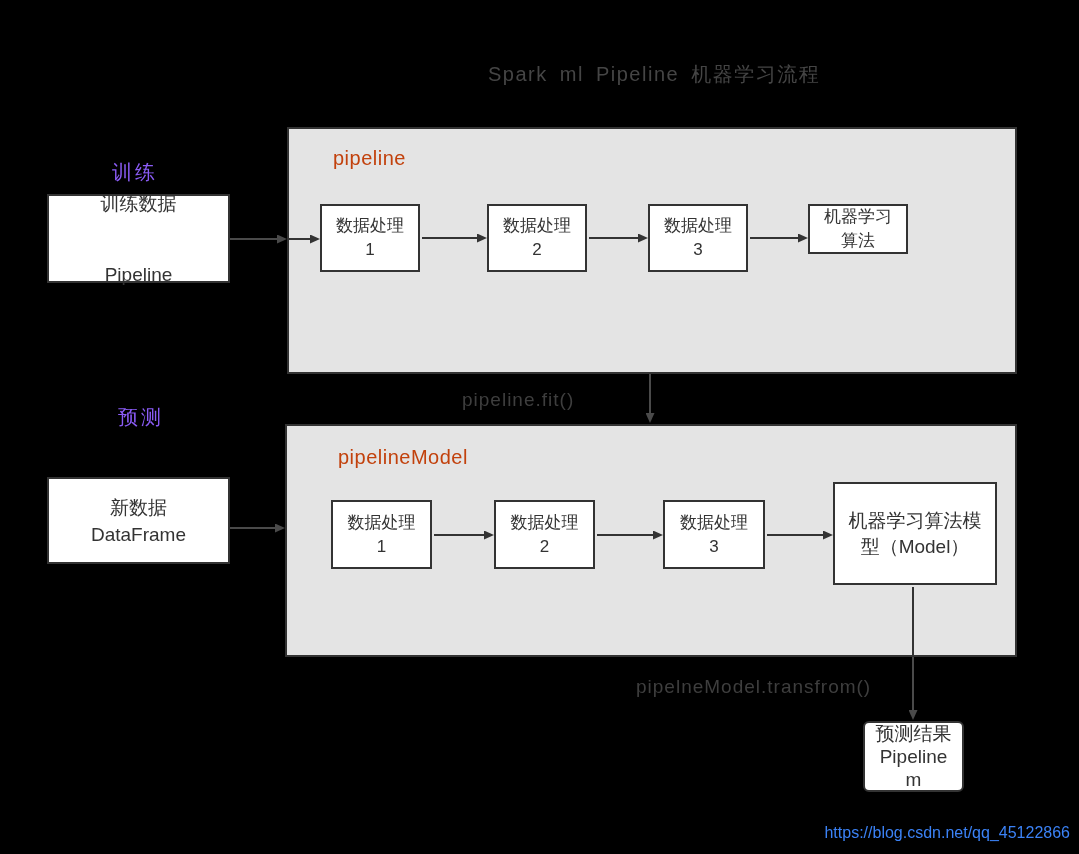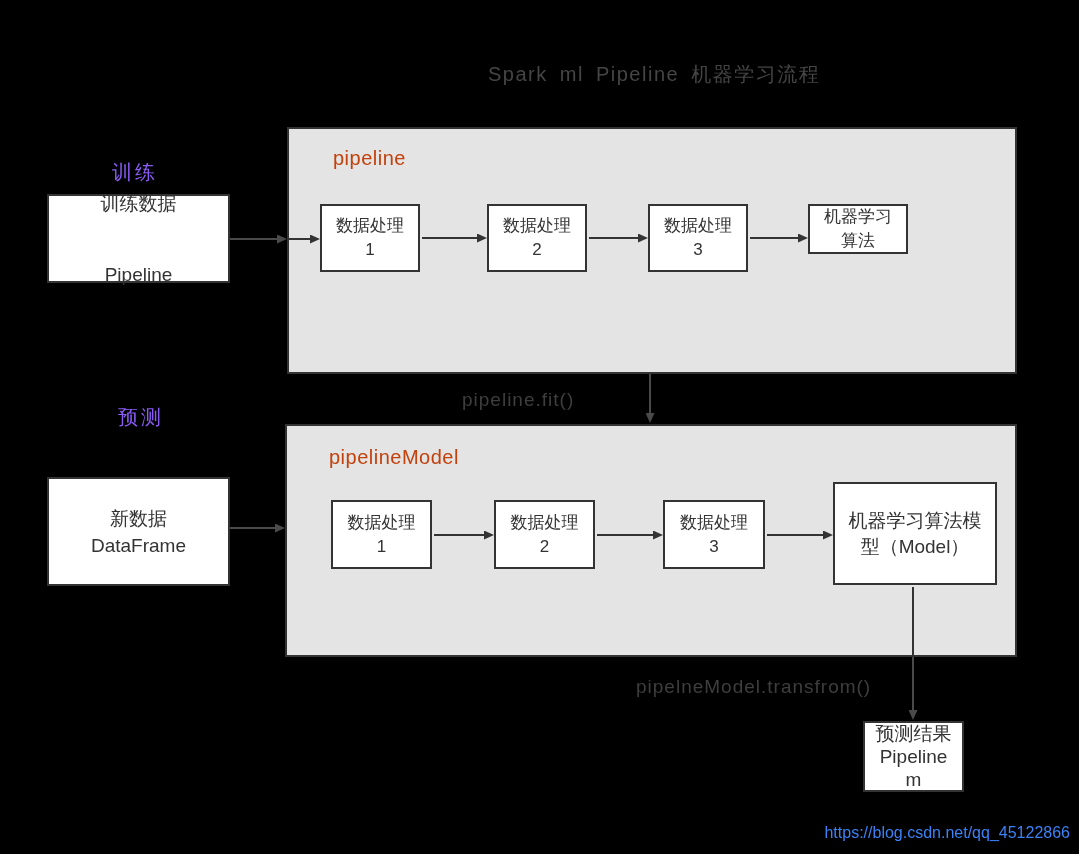--- a/index.html
+++ b/index.html
@@ -56,21 +56,21 @@
     flex-direction: column;
     align-items: center;
     justify-content: center;
     color: #333;
     text-align: center;
     z-index: 4;
   }
   .box.io { font-size: 19px; line-height: 27px; }
   .box.stage { font-size: 17px; line-height: 24px; }
   .box.model { font-size: 19px; line-height: 26px; }
-  .box.result { font-size: 19px; line-height: 23px; }
+  .box.result { font-size: 19px; line-height: 23px; border-radius: 6px; }
   #arrow-layer {
     position: absolute;
     left: 0; top: 0;
     z-index: 6;
     pointer-events: none;
   }
   .watermark {
     position: absolute;
     color: #3b82f6;
     font-size: 16px;
@@ -107,27 +107,27 @@
     <div>数据处理</div>
     <div>3</div>
   </div>
   <div class="box stage" style="left:808px; top:204px; width:100px; height:50px;">
     <div>机器学习</div>
     <div>算法</div>
   </div>
 
   <div class="method-label" style="left:462px; top:389px;">pipeline.fit()</div>
 
-  <div class="box io" style="left:47px; top:477px; width:183px; height:109px;">
+  <div class="box io" style="left:47px; top:477px; width:183px; height:87px;">
     <div>新数据</div>
     <div>DataFrame</div>
   </div>
 
   <div class="container" style="left:285px; top:424px; width:732px; height:233px;"></div>
-  <div class="container-label" style="left:329px; top:446px;">pipelineModel</div>
+  <div class="container-label" style="left:338px; top:446px;">pipelineModel</div>
 
   <div class="box stage" style="left:331px; top:500px; width:101px; height:69px;">
     <div>数据处理</div>
     <div>1</div>
   </div>
   <div class="box stage" style="left:494px; top:500px; width:101px; height:69px;">
     <div>数据处理</div>
     <div>2</div>
   </div>
   <div class="box stage" style="left:663px; top:500px; width:102px; height:69px;">

